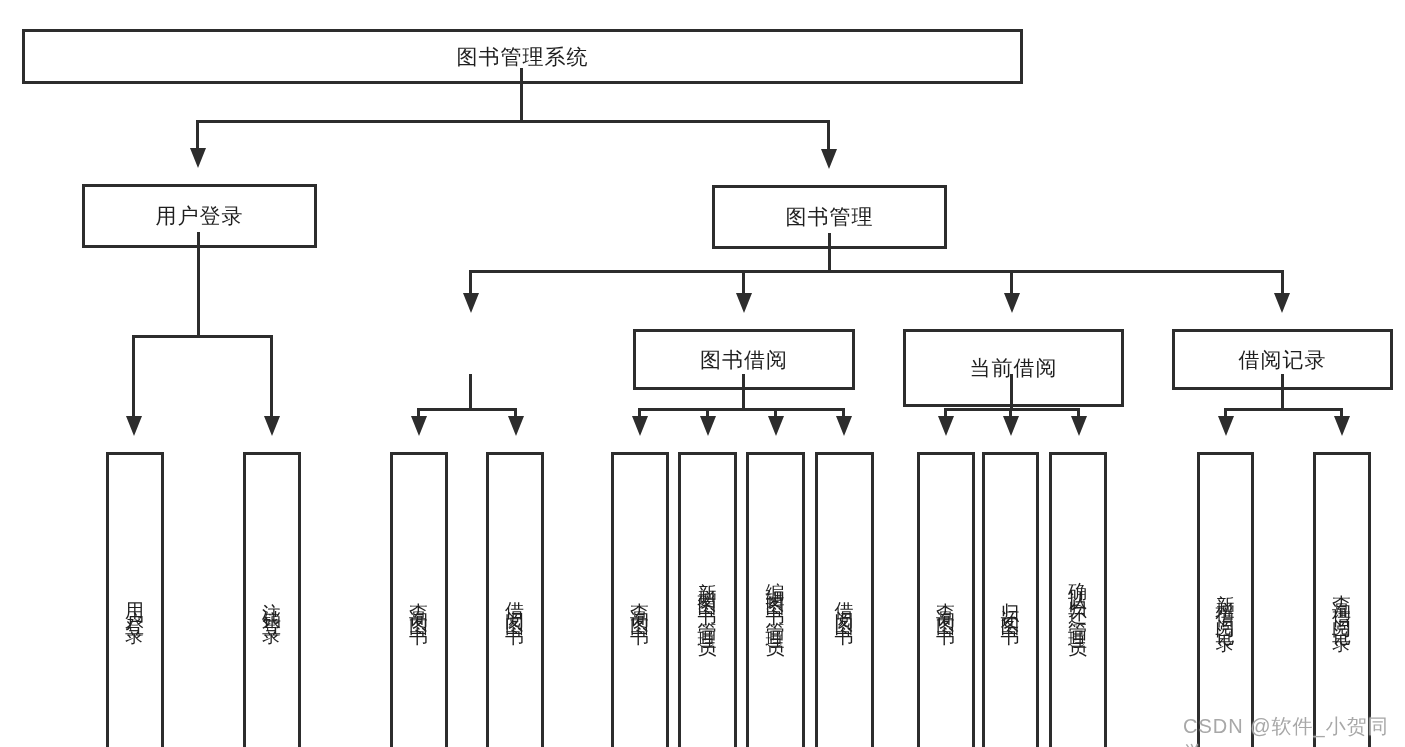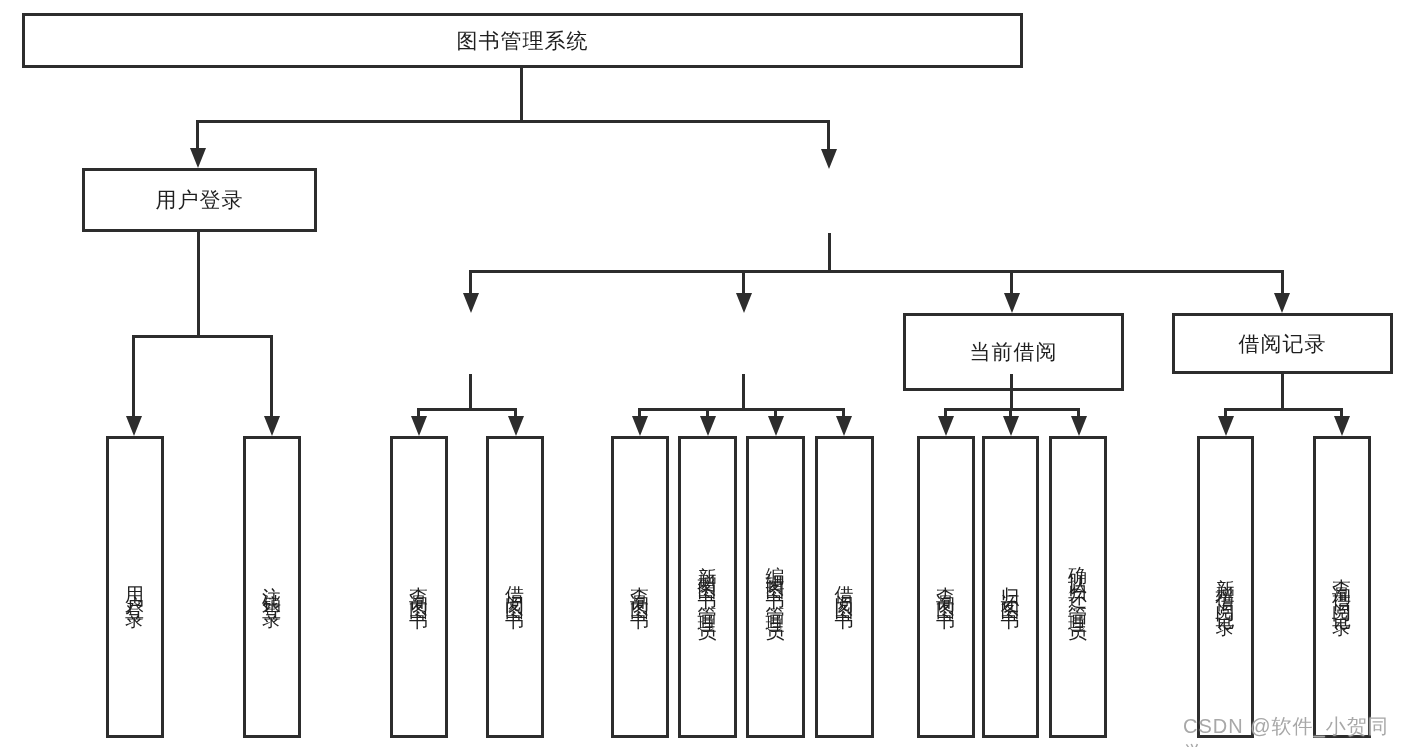--- a/index.html
+++ b/index.html
@@ -19,20 +19,21 @@
   }
   .box{
     position:absolute;
     box-sizing:border-box;
     border:3px solid var(--line);
     background:#fff;
     display:flex;
     align-items:center;
     justify-content:center;
     color:var(--text);
+    margin-top:16px;
   }
   .hbox{font-size:21px;letter-spacing:1px;}
   .vbox{
     writing-mode:vertical-rl;
     text-orientation:mixed;
     font-size:19px;
     letter-spacing:8px;
     line-height:1;
   }
   .cl{position:absolute;background:var(--line);}
@@ -60,39 +61,41 @@
   <div class="box hbox" style="left:22px;top:13px;width:1001px;height:55px">图书管理系统</div>
 
   <div class="cl" style="left:520px;top:68px;width:3px;height:52px"></div>
   <div class="cl" style="left:196px;top:120px;width:634px;height:3px"></div>
   <div class="cl" style="left:196px;top:120px;width:3px;height:34px"></div>
   <div class="cl" style="left:827px;top:120px;width:3px;height:35px"></div>
   <div class="ar" style="left:190px;top:148px"></div>
   <div class="ar" style="left:821px;top:149px"></div>
 
   <div class="box hbox" style="left:82px;top:168px;width:235px;height:64px">用户登录</div>
+  <div class="box hbox" style="left:712px;top:169px;width:235px;height:64px">图书管理</div>
 
   <div class="cl" style="left:197px;top:232px;width:3px;height:103px"></div>
   <div class="cl" style="left:132px;top:335px;width:141px;height:3px"></div>
   <div class="cl" style="left:132px;top:335px;width:3px;height:85px"></div>
   <div class="cl" style="left:270px;top:335px;width:3px;height:85px"></div>
   <div class="ar" style="left:126px;top:416px"></div>
   <div class="ar" style="left:264px;top:416px"></div>
 
   <div class="cl" style="left:828px;top:233px;width:3px;height:37px"></div>
   <div class="cl" style="left:470px;top:270px;width:813px;height:3px"></div>
   <div class="cl" style="left:469px;top:270px;width:3px;height:28px"></div>
   <div class="cl" style="left:742px;top:270px;width:3px;height:28px"></div>
   <div class="cl" style="left:1010px;top:270px;width:3px;height:28px"></div>
   <div class="cl" style="left:1281px;top:270px;width:3px;height:28px"></div>
   <div class="ar" style="left:463px;top:293px"></div>
   <div class="ar" style="left:736px;top:293px"></div>
   <div class="ar" style="left:1004px;top:293px"></div>
   <div class="ar" style="left:1274px;top:293px"></div>
 
+  <div class="box hbox" style="left:633px;top:313px;width:222px;height:61px">图书借阅</div>
   <div class="box hbox" style="left:903px;top:313px;width:221px;height:78px">当前借阅</div>
   <div class="box hbox" style="left:1172px;top:313px;width:221px;height:61px">借阅记录</div>
 
   <div class="cl" style="left:469px;top:374px;width:3px;height:34px"></div>
   <div class="cl" style="left:417px;top:408px;width:100px;height:3px"></div>
   <div class="cl" style="left:417px;top:408px;width:3px;height:14px"></div>
   <div class="cl" style="left:514px;top:408px;width:3px;height:14px"></div>
   <div class="ar" style="left:411px;top:416px"></div>
   <div class="ar" style="left:508px;top:416px"></div>
 

